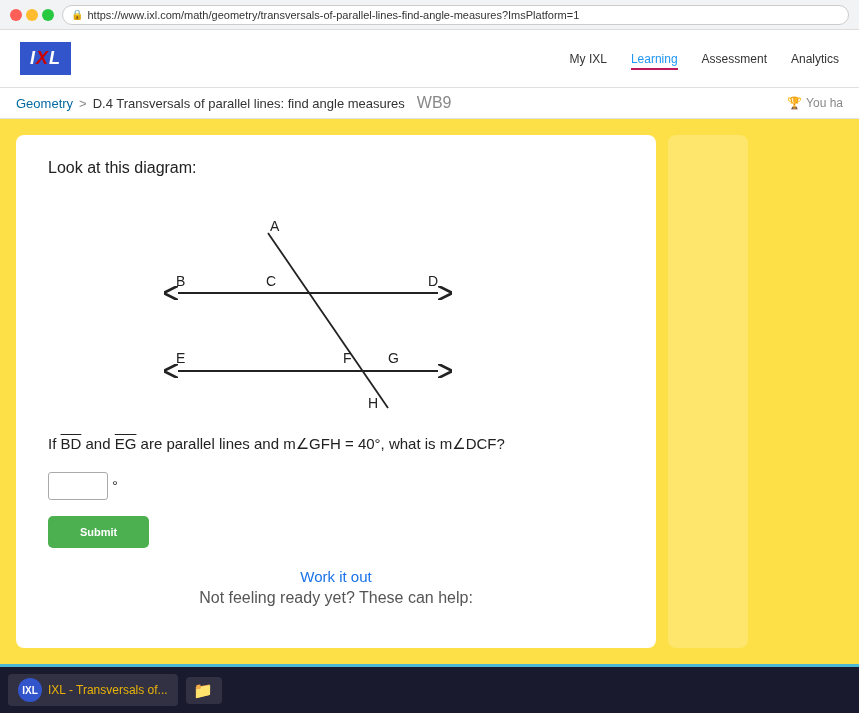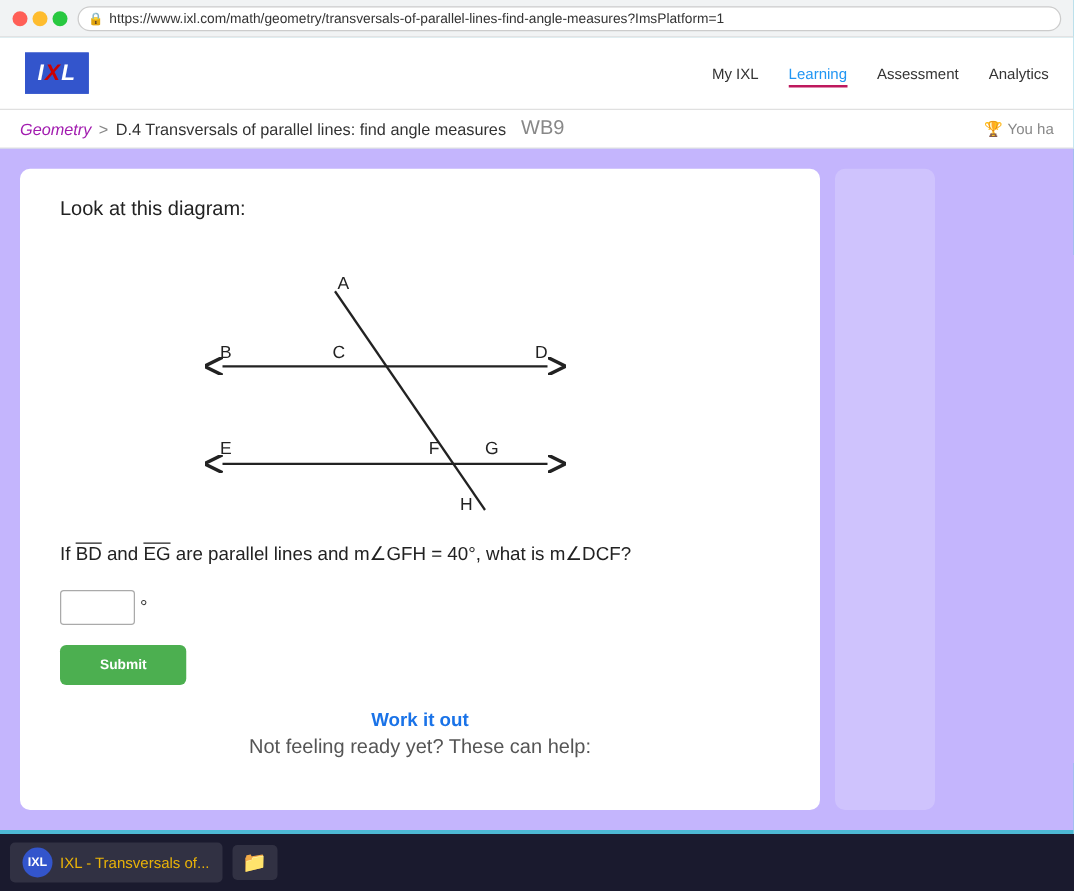--- a/index.html
+++ b/index.html
@@ -76,36 +76,36 @@
     .breadcrumb-bar {
       background: white;
       padding: 6px 16px;
       font-size: 13px;
       color: #444;
       display: flex;
       align-items: center;
       gap: 6px;
       border-bottom: 1px solid #e0e0e0;
     }
-    .breadcrumb-link { color: #a21caf; cursor: pointer; text-decoration: none; font-style: italic; }
+    .breadcrumb-link { color: #0369a1; cursor: pointer; text-decoration: none; }
     .breadcrumb-sep { color: #888; }
     .breadcrumb-current { color: #333; font-weight: 500; }
     .breadcrumb-wb { color: #888; margin-left: 6px; font-size: 16px; }
     .trophy-badge {
       margin-left: auto;
       display: flex;
       align-items: center;
       gap: 4px;
       font-size: 12px;
       color: #888;
     }
 
     
     .main-area {
-      background: #c4b5fd;
+      background: #fde047;
       padding: 16px;
       height: calc(713px - 30px - 58px - 34px - 46px);
       display: flex;
       gap: 12px;
     }
 
     
     .content-card {
       background: white;
       border-radius: 8px;
@@ -166,21 +166,21 @@
       font-weight: bold;
       border-radius: 5px;
       cursor: pointer;
       display: block;
       margin-bottom: 20px;
     }
 
     .work-it-out {
       color: #1a73e8;
       font-size: 15px;
-      font-weight: bold;
+      font-weight: normal;
       text-align: center;
       cursor: pointer;
     }
     .not-ready-text {
       font-size: 16px;
       color: #555;
       text-align: center;
       margin-top: 4px;
     }
 

